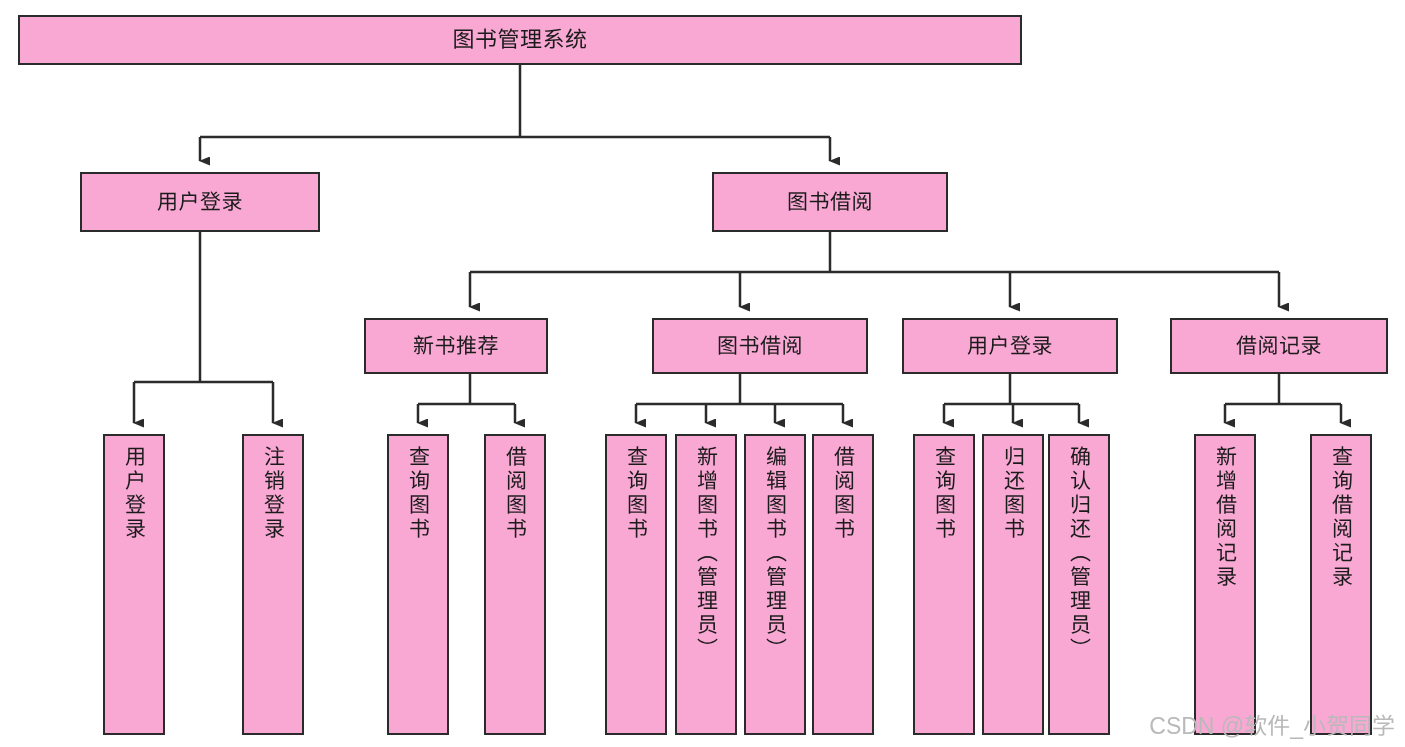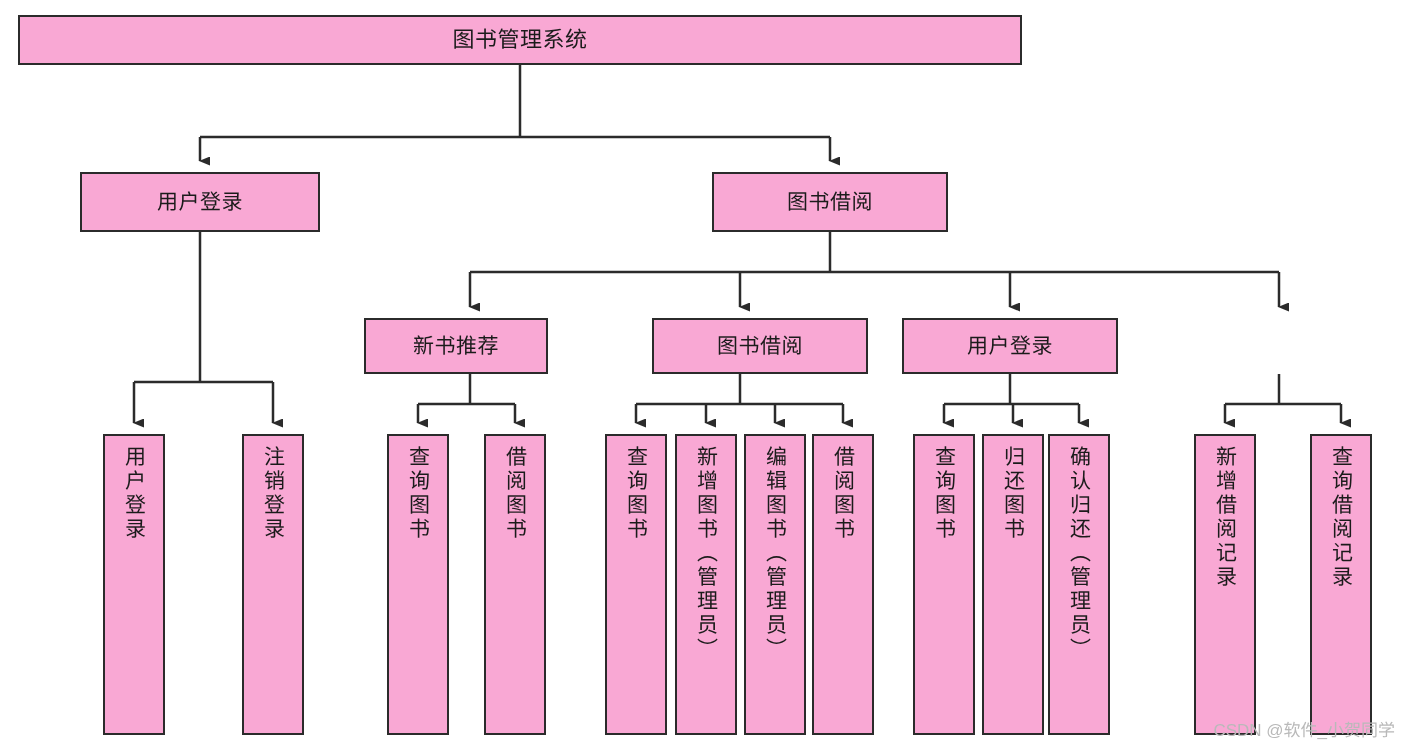--- a/index.html
+++ b/index.html
@@ -60,21 +60,21 @@
     text-orientation: upright;
     font-size: 21px;
     letter-spacing: 3px;
     line-height: 1;
     white-space: nowrap;
   }
   .watermark {
     position: absolute;
     right: 10px;
     bottom: 6px;
-    font-size: 17px;
+    font-size: 23px;
     color: #b9b9b9;
     white-space: nowrap;
     z-index: 5;
     font-family: "Liberation Sans", "DejaVu Sans", sans-serif;
     margin-left: 20px;
   }
 </style>
 </head>
 <body>
 
@@ -134,20 +134,23 @@
     </div>
     <div class="node horiz" style="left: 347px; top: 318px; width: 184px; height: 56px; margin-left: 17px;">
       <span class="label">新书推荐</span>
     </div>
     <div class="node horiz" style="left: 652px; top: 318px; width: 216px; height: 56px;">
       <span class="label">图书借阅</span>
     </div>
     <div class="node horiz" style="left: 902px; top: 318px; width: 216px; height: 56px;">
       <span class="label">用户登录</span>
     </div>
+    <div class="node horiz" style="left: 1170px; top: 318px; width: 218px; height: 56px;">
+      <span class="label">借阅记录</span>
+    </div>
     <div class="node vert" style="left: 103px; top: 434px; width: 62px; height: 301px;">
       <span class="label">用户登录</span>
     </div>
     <div class="node vert" style="left: 242px; top: 434px; width: 62px; height: 301px;">
       <span class="label">注销登录</span>
     </div>
     <div class="node vert" style="left: 387px; top: 434px; width: 62px; height: 301px;">
       <span class="label">查询图书</span>
     </div>
     <div class="node vert" style="left: 484px; top: 434px; width: 62px; height: 301px;">

